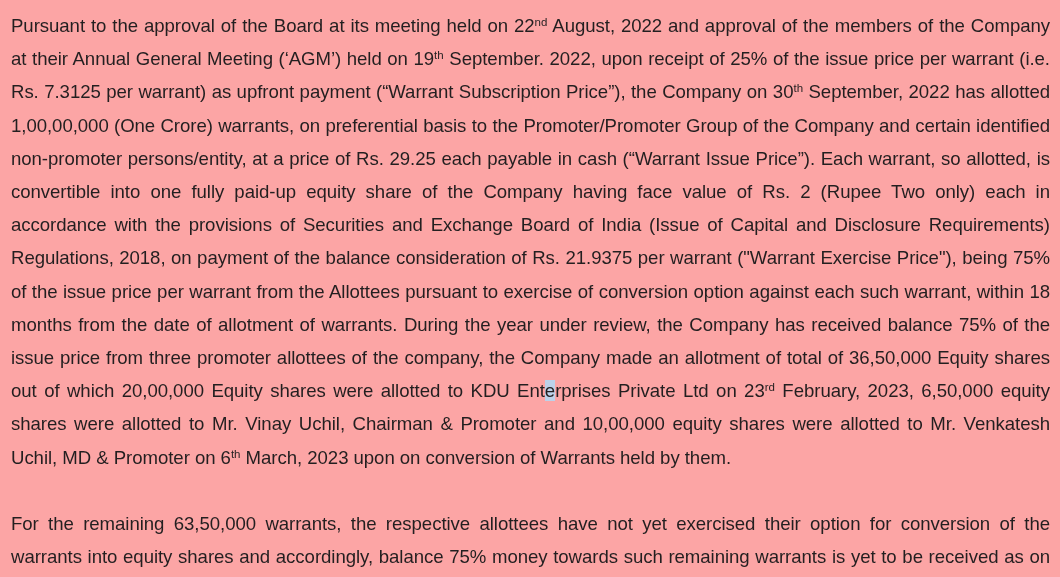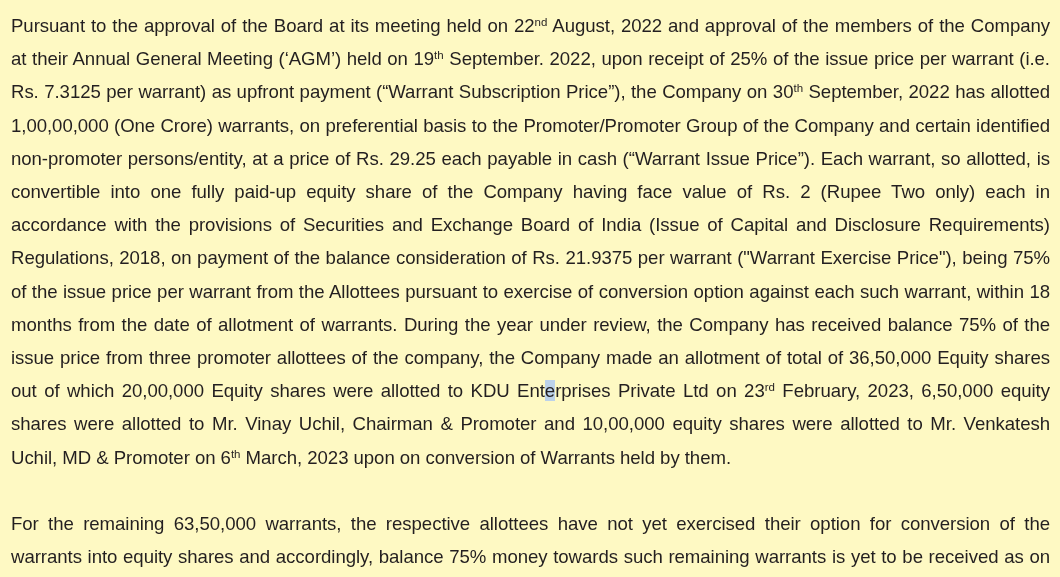--- a/index.html
+++ b/index.html
@@ -15,21 +15,21 @@
     font-family: "Liberation Sans", sans-serif;
     color: #231f20;
     -webkit-font-smoothing: antialiased;
   }
   .page {
     position: relative;
     width: 1060px;
     height: 577px;
     box-sizing: border-box;
     padding: 9px 10px 0 11px;
-    background: #fef9c3;
+    background: #fca5a5;
   }
   .para {
     margin: 0;
     font-size: 18.6px;
     line-height: 33.2px;
     text-align: justify;
     text-justify: inter-word;
     letter-spacing: -0.05px;
     word-spacing: 0px;
     color: #231f20;

